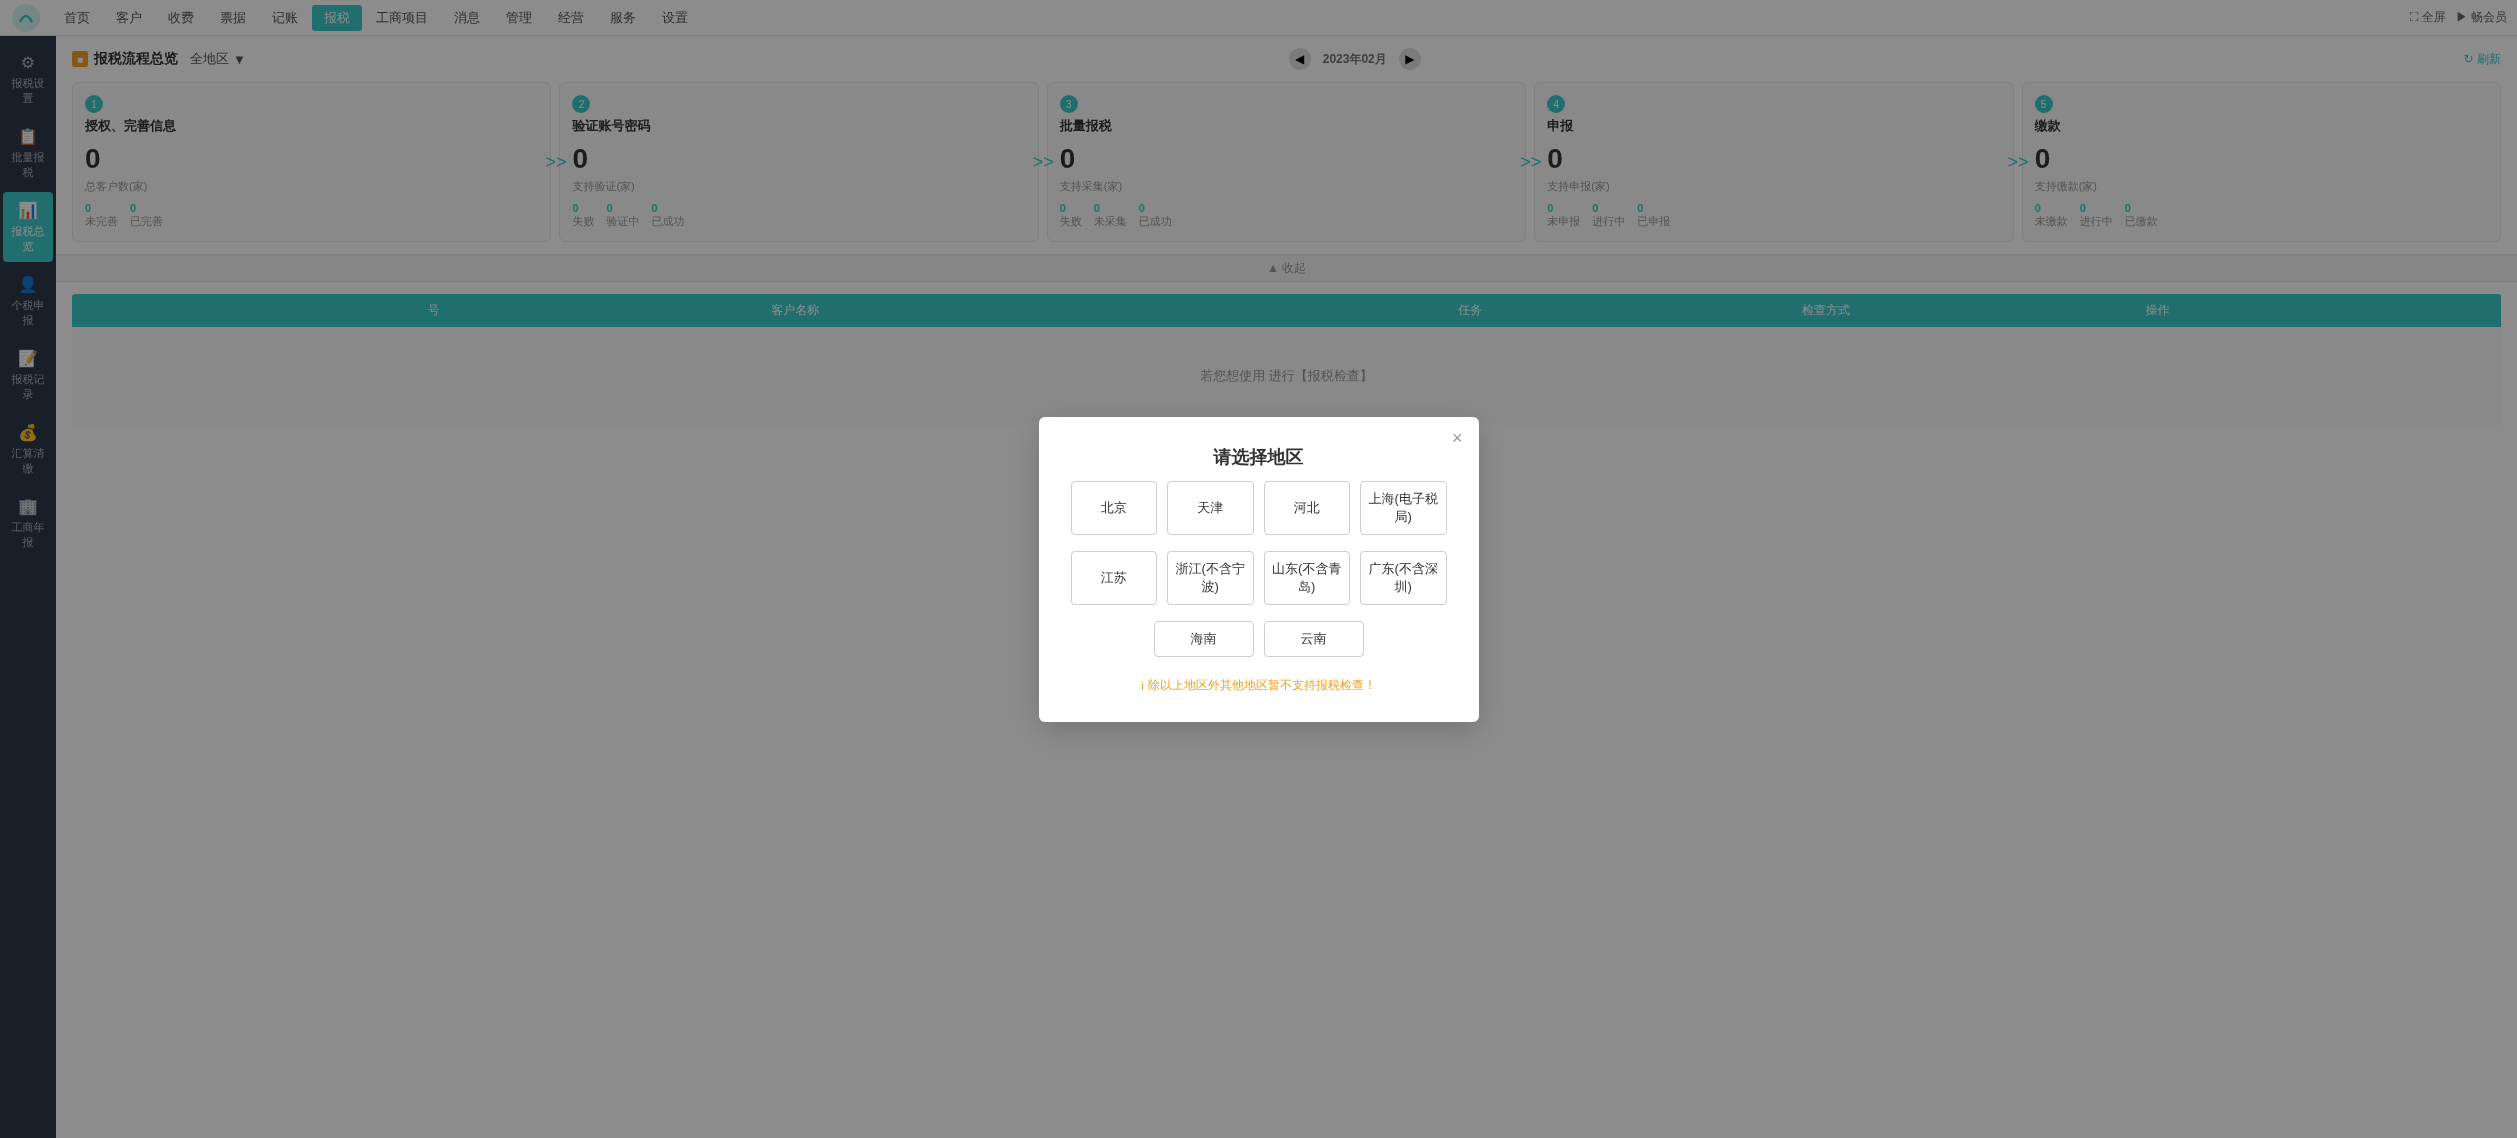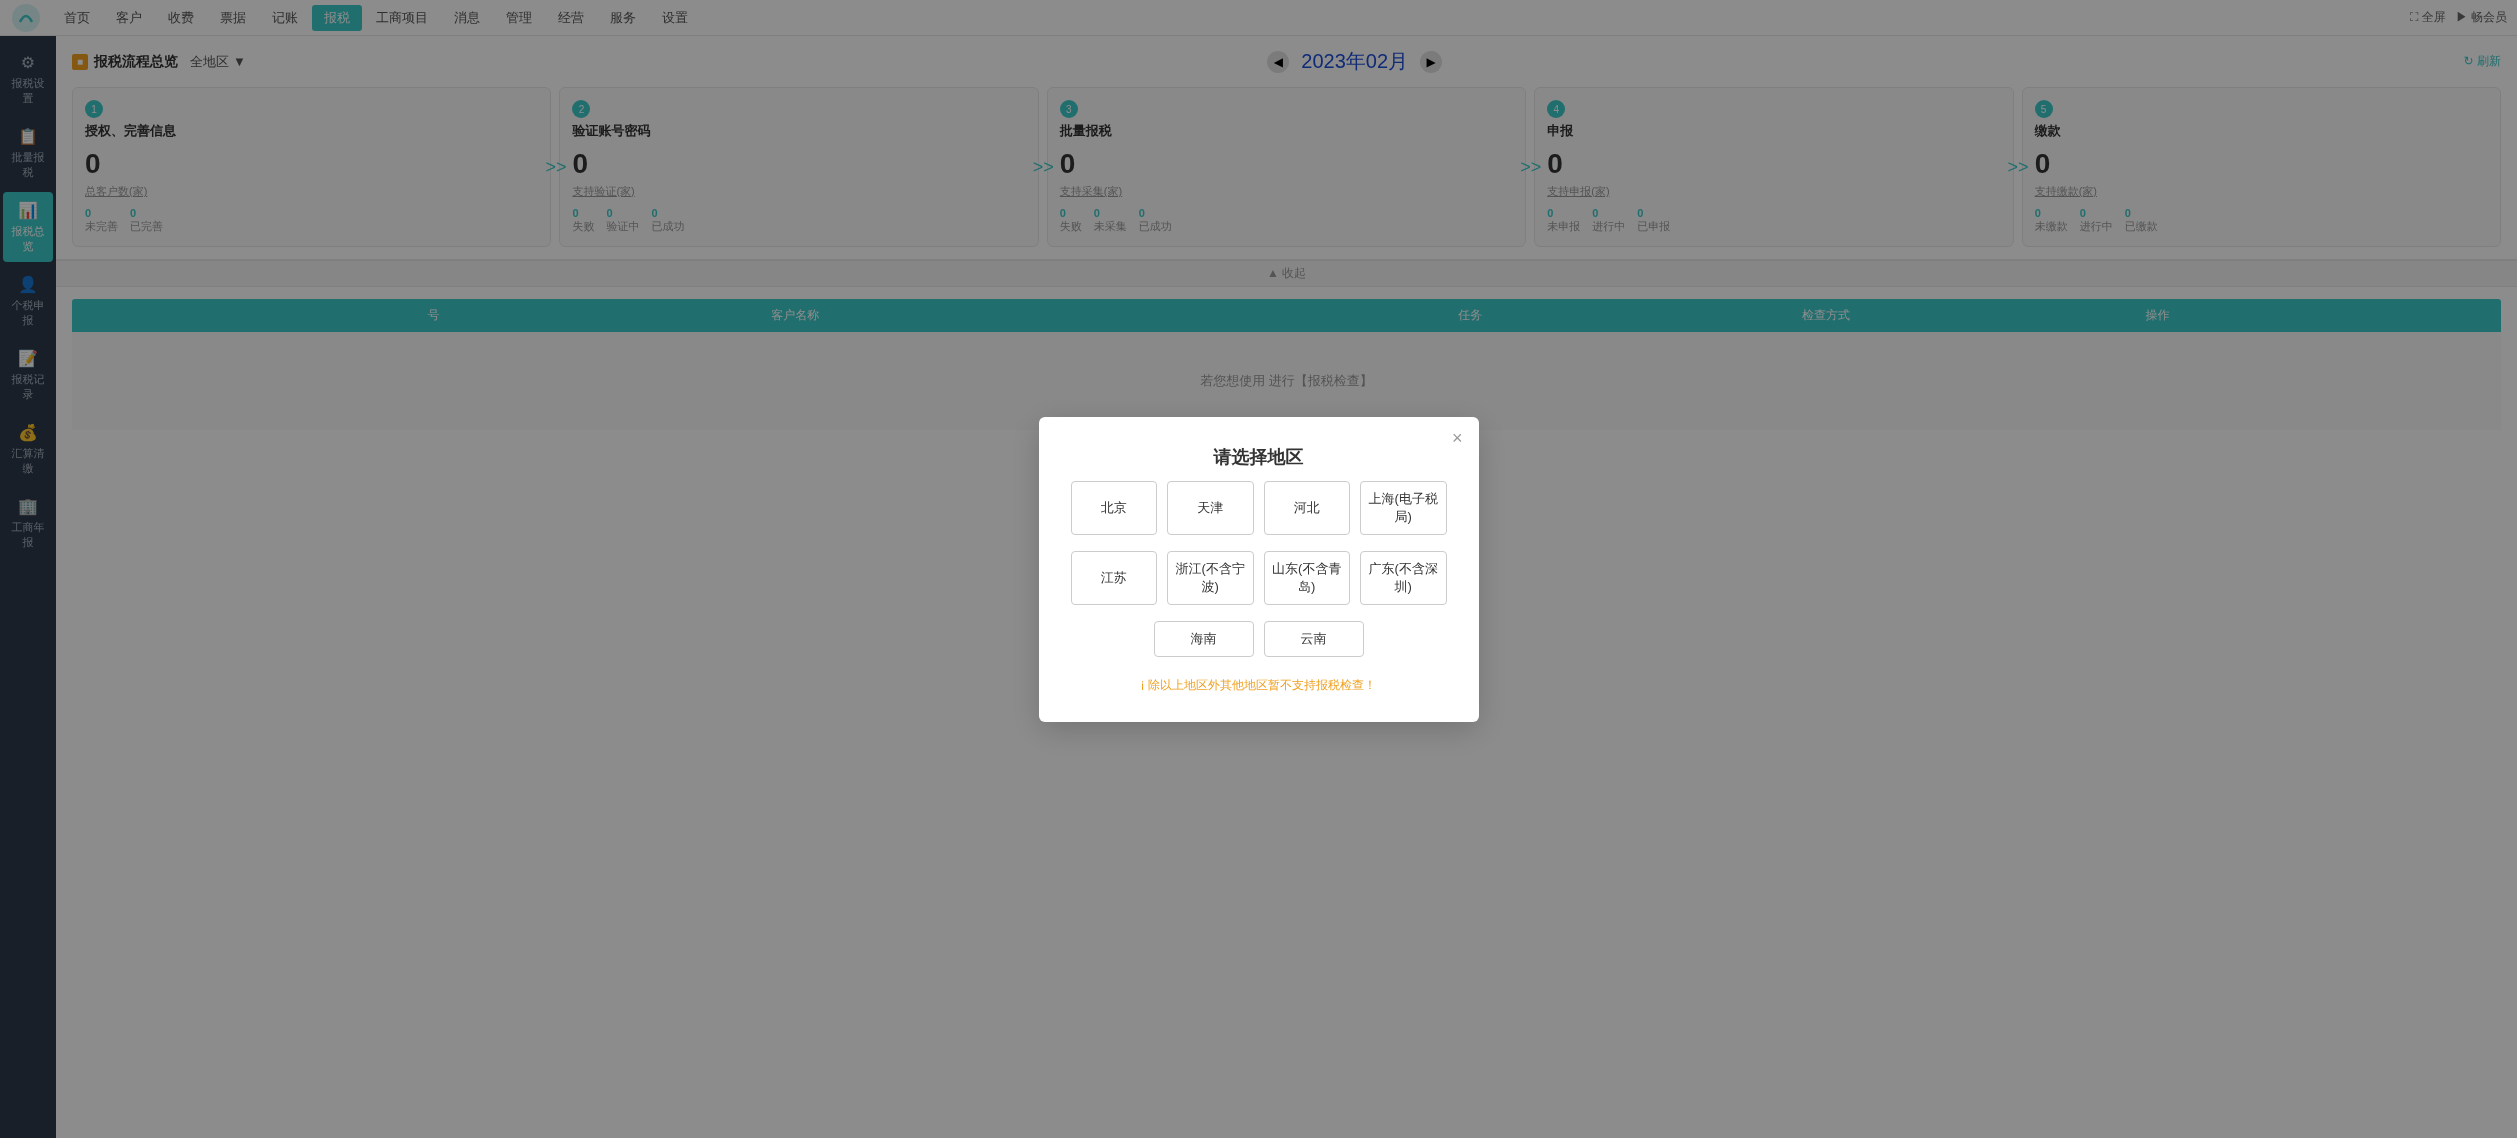--- a/index.html
+++ b/index.html
@@ -147,23 +147,23 @@
       border-radius: 50%;
       background: #e0e0e0;
       border: none;
       cursor: pointer;
       display: flex;
       align-items: center;
       justify-content: center;
       font-size: 12px;
     }
     .date-nav-text {
-      font-size: 20px;
-      font-weight: normal;
-      color: #1d4ed8;
+      font-size: 12px;
+      font-weight: bold;
+      color: #737373;
     }
     .refresh-btn {
       font-size: 12px;
       color: #3cc8c8;
       cursor: pointer;
     }
 
     .flow-steps {
       display: flex;
       align-items: stretch;
@@ -185,21 +185,21 @@
       color: #fff;
       border-radius: 50%;
       font-size: 10px;
       display: inline-flex;
       align-items: center;
       justify-content: center;
       margin-bottom: 4px;
     }
     .step-title { font-size: 13px; font-weight: bold; color: #333; margin-bottom: 8px; }
     .step-count { font-size: 28px; font-weight: bold; color: #333; margin: 4px 0; }
-    .step-label { font-size: 11px; color: #999; text-decoration: underline; }
+    .step-label { font-size: 11px; color: #999; }
     .step-sub {
       display: flex;
       gap: 12px;
       margin-top: 8px;
     }
     .step-sub-item { font-size: 11px; color: #3cc8c8; }
     .step-sub-label { color: #999; }
     .step-arrow {
       position: absolute;
       right: -16px;

